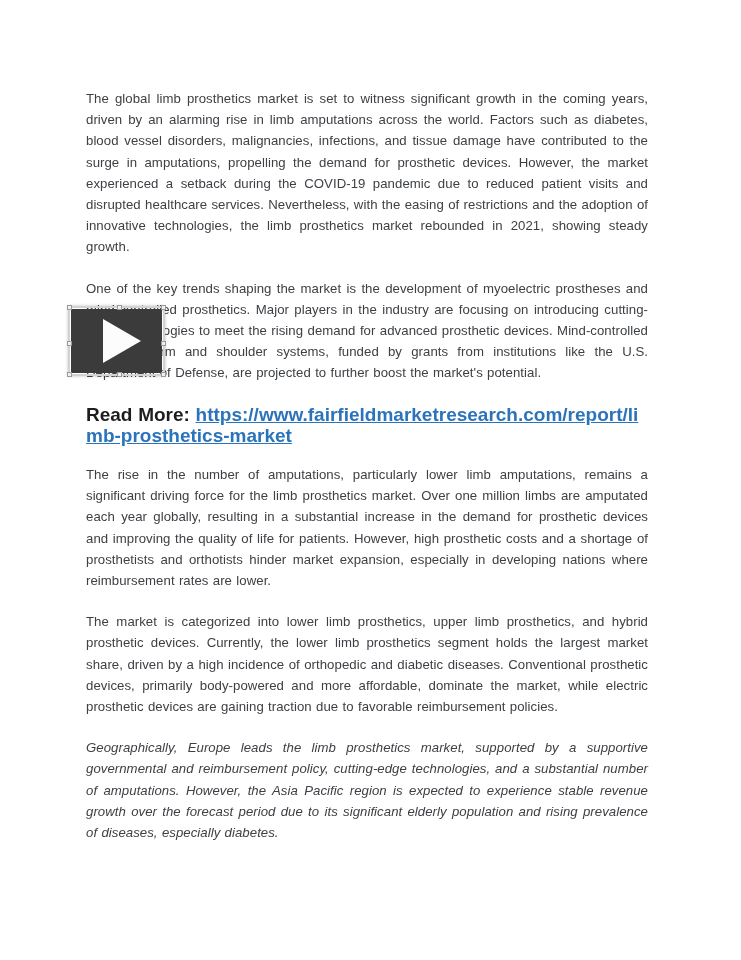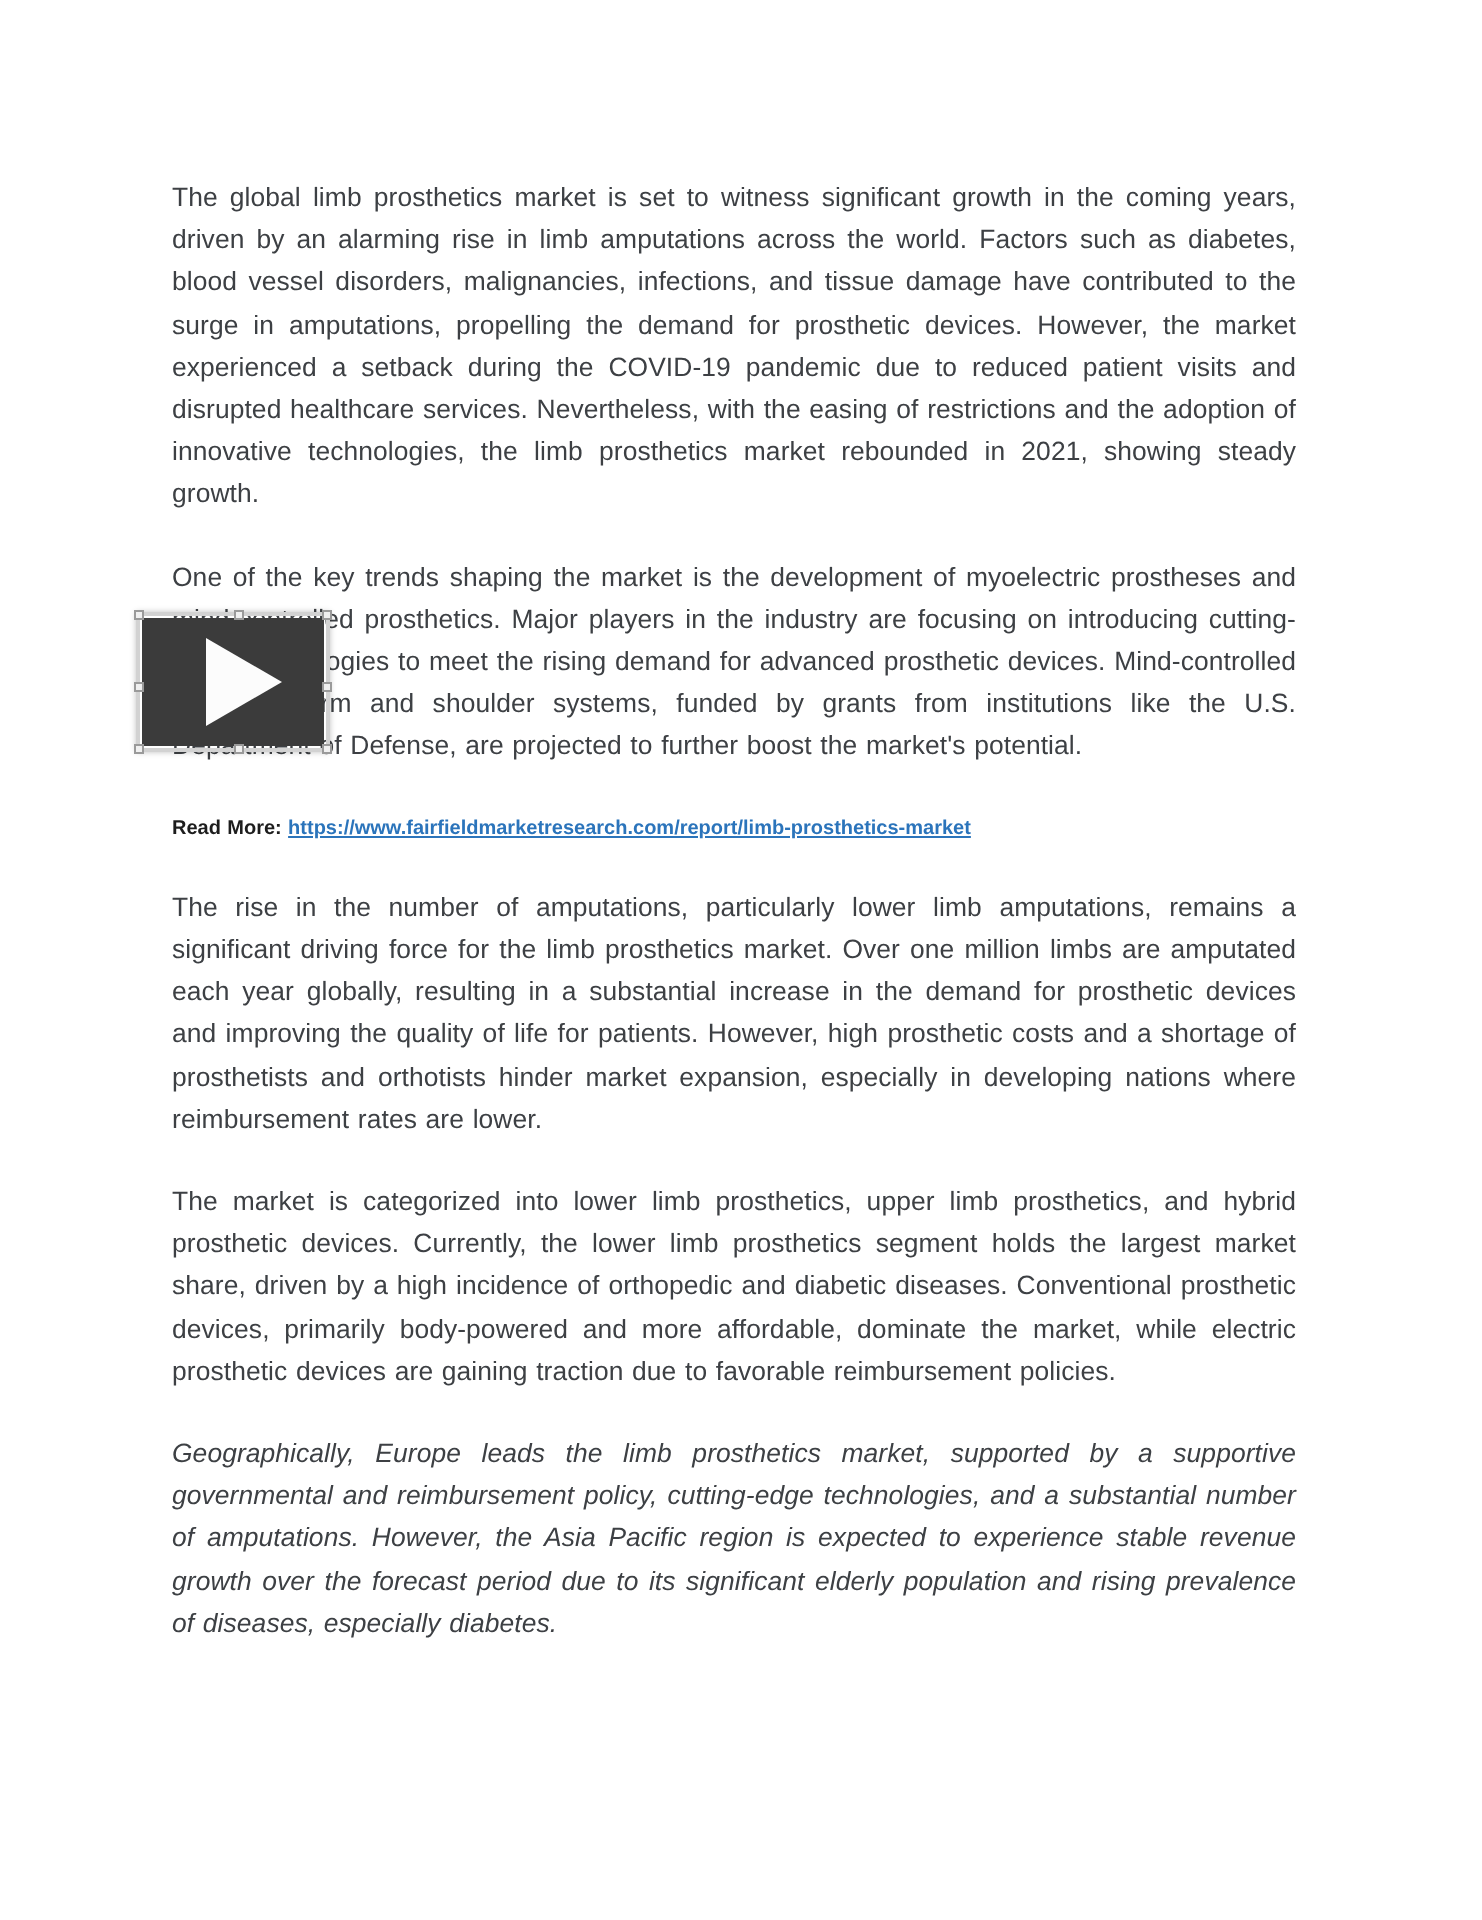--- a/index.html
+++ b/index.html
@@ -41,21 +41,21 @@
     letter-spacing: 0.05px;
   }
 
   p.para:last-child {
     margin-bottom: 0;
     font-style: italic;
   }
 
   .readmore-para {
     margin: 0 0 18px 0;
-    font-size: 10px;
+    font-size: 19px;
     line-height: 21.2px;
     text-align: left;
     word-spacing: 0.4px;
   }
 
   .readmore-label {
     font-weight: bold;
     color: #1d1d1d;
   }
 

